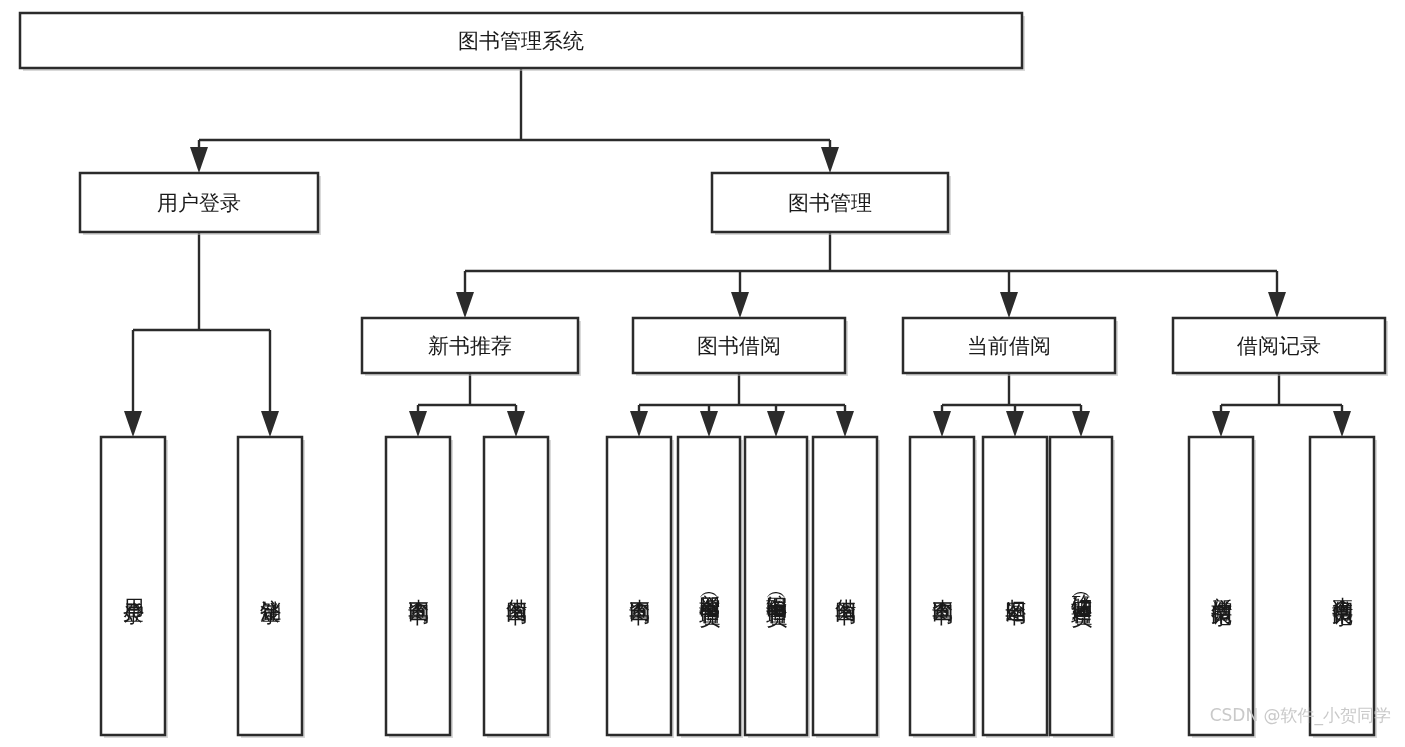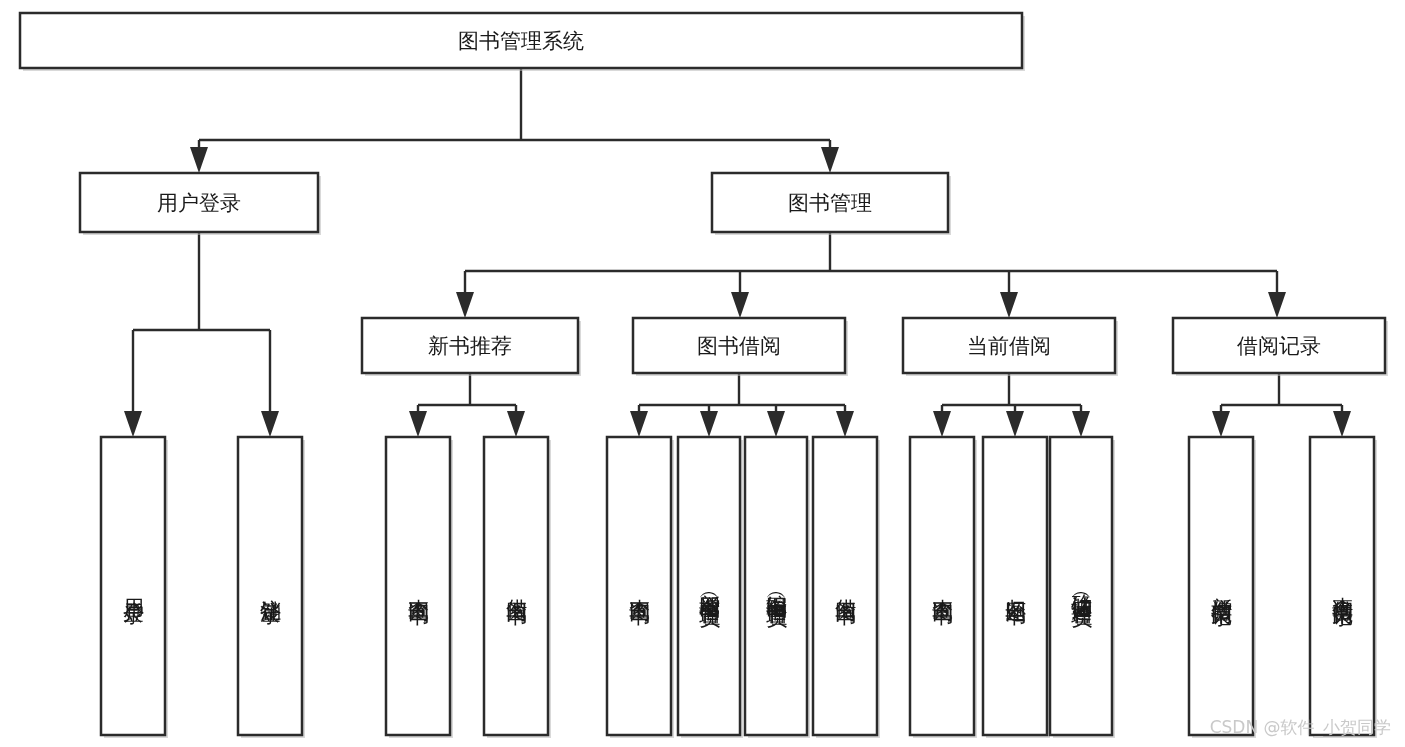--- a/index.html
+++ b/index.html
@@ -62,21 +62,21 @@
     letter-spacing: 2px;
     display: flex;
     align-items: center;
     justify-content: center;
     white-space: nowrap;
     pointer-events: none;
   }
   .watermark {
     position: absolute;
     right: 14px;
-    bottom: 8px;
+    bottom: 20px;
     font-family: "DejaVu Sans", "Liberation Sans", sans-serif;
     font-size: 17px;
     color: #c9c9c9;
     white-space: nowrap;
   }
 </style>
 </head>
 <body>
 
 <div id="diagram-root">

